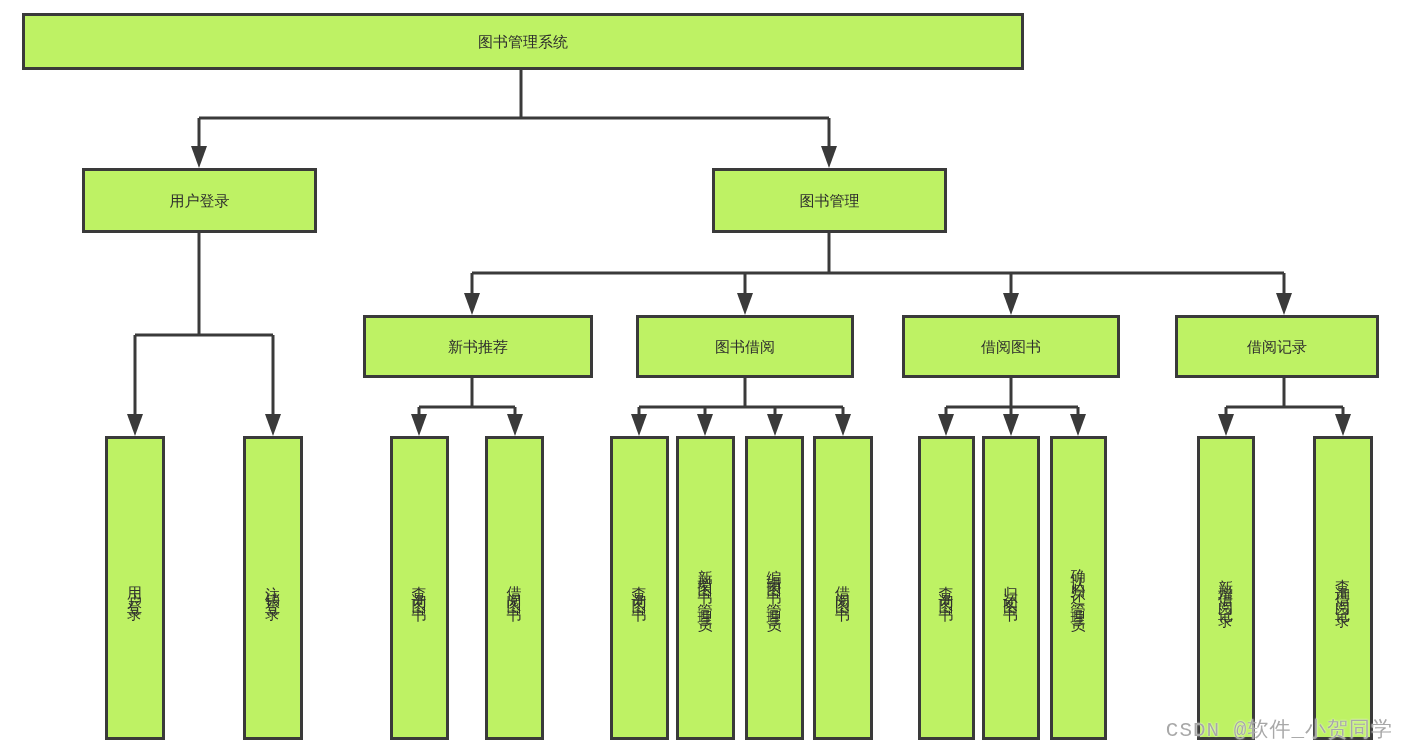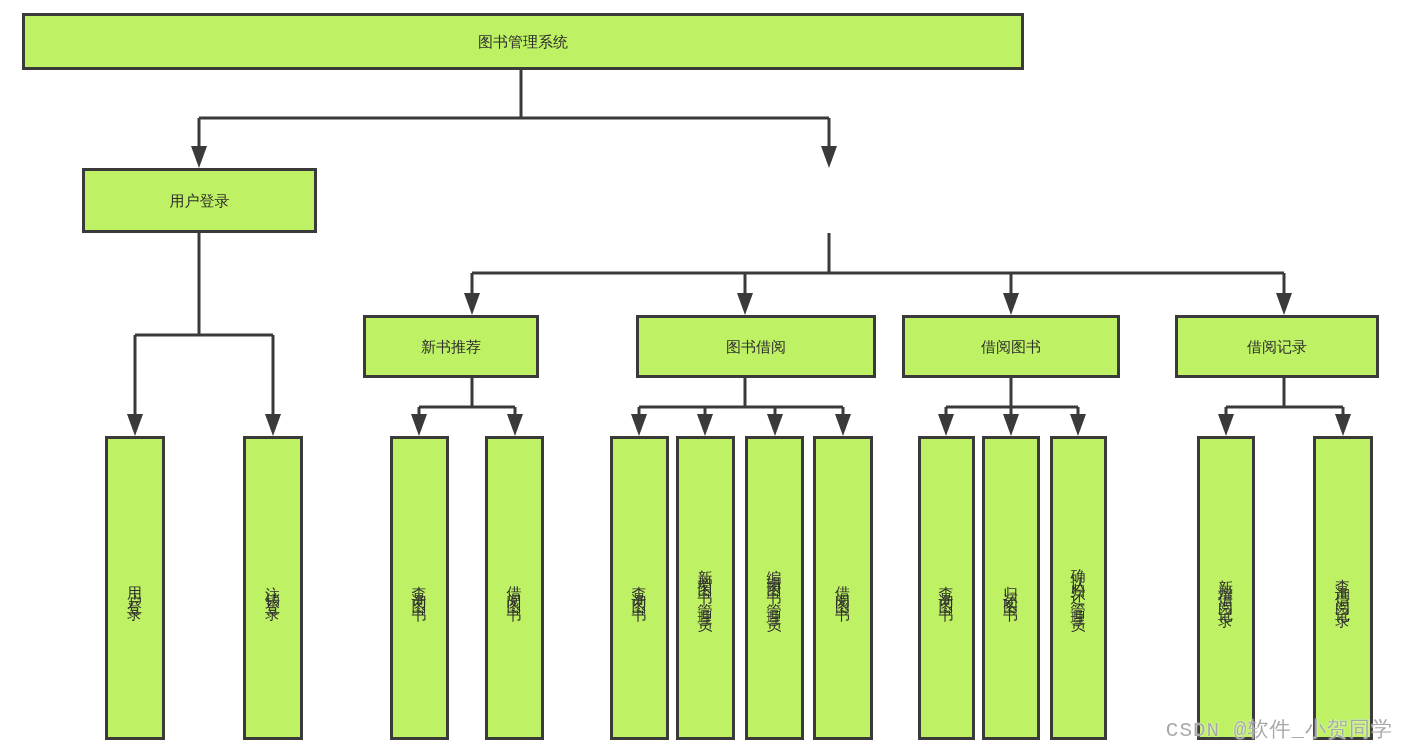--- a/index.html
+++ b/index.html
@@ -112,25 +112,28 @@
     </g>
   </svg>
 
   <div class="box root" style="left:22px;top:13px;width:1002px;height:57px">
     <span>图书管理系统</span>
   </div>
 
   <div class="box" style="left:82px;top:168px;width:235px;height:65px">
     <span>用户登录</span>
   </div>
+  <div class="box" style="left:712px;top:168px;width:235px;height:65px">
+    <span>图书管理</span>
+  </div>
 
-  <div class="box" style="left:363px;top:315px;width:176px;height:63px">
+  <div class="box" style="left:363px;top:315px;width:230px;height:63px">
     <span>新书推荐</span>
   </div>
-  <div class="box" style="left:636px;top:315px;width:240px;height:63px">
+  <div class="box" style="left:636px;top:315px;width:218px;height:63px">
     <span>图书借阅</span>
   </div>
   <div class="box" style="left:902px;top:315px;width:218px;height:63px">
     <span>借阅图书</span>
   </div>
   <div class="box" style="left:1175px;top:315px;width:204px;height:63px">
     <span>借阅记录</span>
   </div>
 
   <div class="box vbox" style="left:105px;top:436px;width:60px;height:304px">

